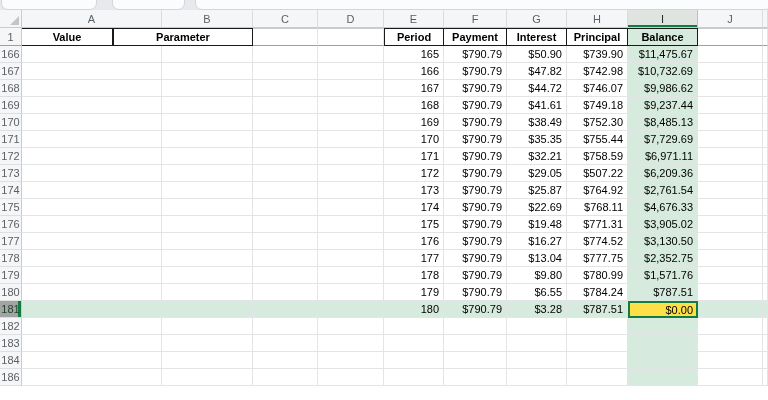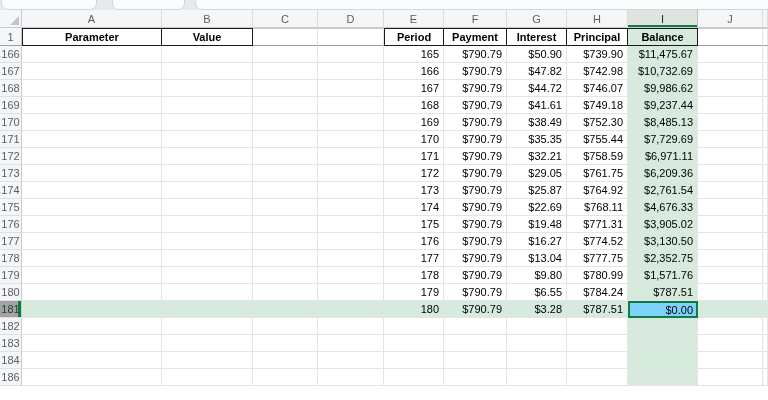--- a/index.html
+++ b/index.html
@@ -30,21 +30,21 @@
   
   .h{height:18px;background:#fff;color:#000;font-weight:700;font-size:11px;justify-content:center;
      border-top:1px solid #1a1a1a;border-right:1px solid #1a1a1a;border-bottom:1px solid #1a1a1a;}
   .h-left{border-left:1px solid #1a1a1a;}
   .h-tint{background:#d6ebdd;}
   .p1{height:18px;background:#fff;border-right:1px solid #e3e4e5;border-top:1px solid #c9cbcd;border-bottom:1px solid #9da0a3;}
   
   .c{height:17px;background:#fff;color:#000;font-size:11px;justify-content:flex-end;padding-right:4px;
      border-right:1px solid #e3e4e5;border-bottom:1px solid #e3e4e5;}
   .tint{background:#d6ebdd;}
-  .active{background:#7dd3fc;border:2px solid #107c41;position:relative;z-index:2;padding-right:3px;}
+  .active{background:#fde047;border:2px solid #107c41;position:relative;z-index:2;padding-right:3px;}
 </style>
 </head>
 <body>
 
 <div id="screen">
   <div class="top-strip">
     <div class="strip-box" style="left:1px;width:94px;"></div>
     <div class="strip-box" style="left:112px;width:71px;"></div>
     <div class="strip-box" style="left:195px;width:575px;"></div>
   </div>
@@ -60,22 +60,22 @@
         <div class="cell ch" style="width: 60px;">E</div>
         <div class="cell ch" style="width: 63px;">F</div>
         <div class="cell ch" style="width: 60px;">G</div>
         <div class="cell ch" style="width: 61px;">H</div>
         <div class="cell ch ch-sel" style="width: 70px;">I</div>
         <div class="cell ch" style="width: 65px;">J</div>
         <div class="cell ch" style="width: 5px;"></div>
       </div>
       <div class="row">
         <div class="cell rh rh-freeze" style="width: 22px;">1</div>
+        <div class="cell h" style="width: 91px;">Value</div>
         <div class="cell h h-left" style="width: 140px;">Parameter</div>
-        <div class="cell h" style="width: 91px;">Value</div>
         <div class="cell p1" style="width: 65px;"></div>
         <div class="cell p1" style="width: 66px;"></div>
         <div class="cell h h-left" style="width: 60px;">Period</div>
         <div class="cell h" style="width: 63px;">Payment</div>
         <div class="cell h" style="width: 60px;">Interest</div>
         <div class="cell h" style="width: 61px;">Principal</div>
         <div class="cell h h-tint" style="width: 70px;">Balance</div>
         <div class="cell p1" style="width: 65px;"></div>
         <div class="cell p1" style="width: 5px;"></div>
       </div>
@@ -179,21 +179,21 @@
       </div>
       <div class="row">
         <div class="cell rh" style="width: 22px;">173</div>
         <div class="cell c" style="width: 140px;"></div>
         <div class="cell c" style="width: 91px;"></div>
         <div class="cell c" style="width: 65px;"></div>
         <div class="cell c" style="width: 66px;"></div>
         <div class="cell c" style="width: 60px;">172</div>
         <div class="cell c" style="width: 63px;">$790.79</div>
         <div class="cell c" style="width: 60px;">$29.05</div>
-        <div class="cell c" style="width: 61px;">$761.75</div>
+        <div class="cell c" style="width: 61px;">$507.22</div>
         <div class="cell c tint" style="width: 70px;">$6,209.36</div>
         <div class="cell c" style="width: 65px;"></div>
         <div class="cell c" style="width: 5px;"></div>
       </div>
       <div class="row">
         <div class="cell rh" style="width: 22px;">174</div>
         <div class="cell c" style="width: 140px;"></div>
         <div class="cell c" style="width: 91px;"></div>
         <div class="cell c" style="width: 65px;"></div>
         <div class="cell c" style="width: 66px;"></div>

